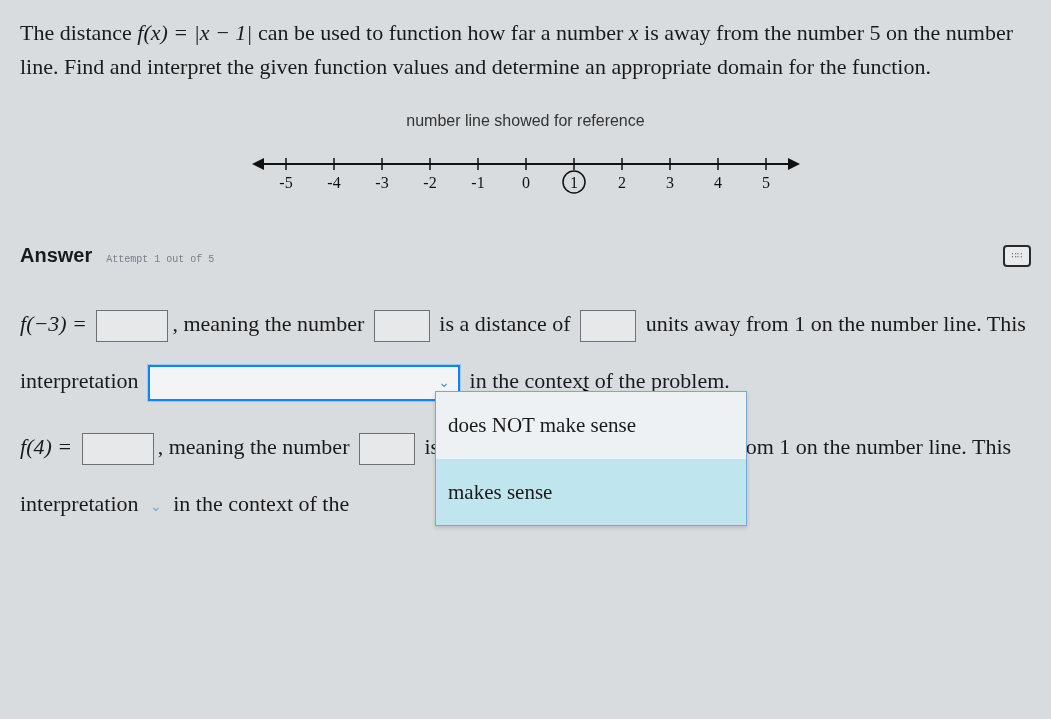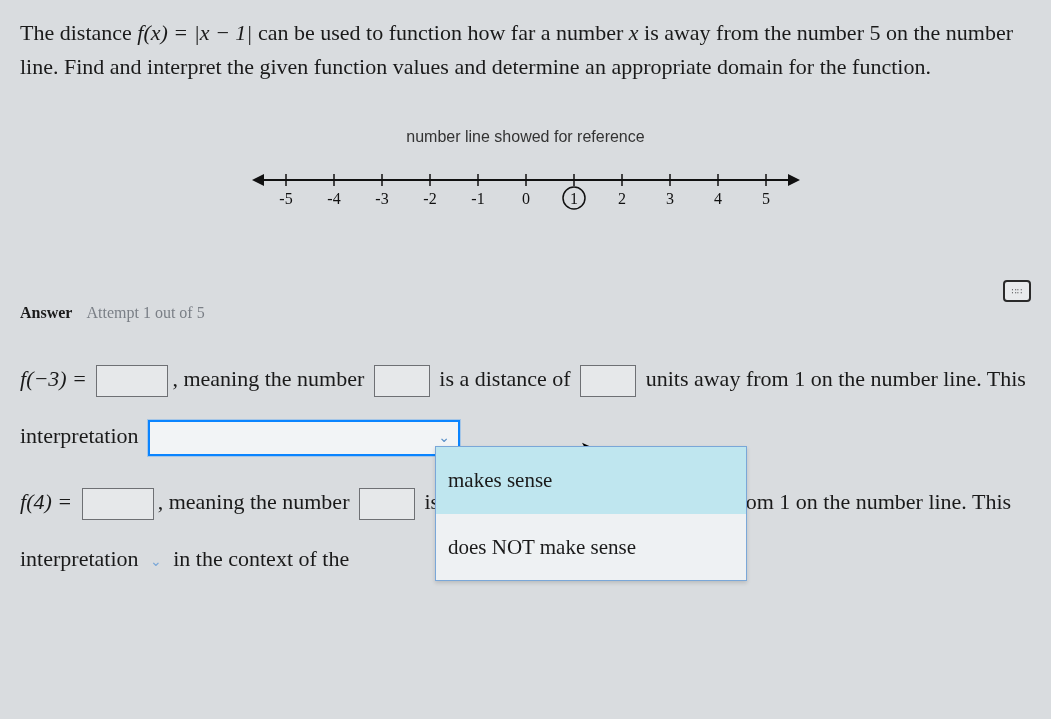--- a/index.html
+++ b/index.html
@@ -9,27 +9,27 @@
     font-family: 'Times New Roman', serif;
     font-size: 22px;
     color: #1a1a1a;
     background: #d9dcdf;
     width: 1051px;
     height: 719px;
     overflow: hidden;
   }
   .question-text { line-height: 1.55; }
   .math { font-style: italic; font-family: 'Times New Roman', serif; }
-  .number-line-caption { text-align: center; font-size: 16px; margin-top: 44px; margin-bottom: 14px; font-family: sans-serif; color: #333; }
+  .number-line-caption { text-align: center; font-size: 16px; margin-top: 28px; margin-bottom: 14px; font-family: sans-serif; color: #333; }
   .number-line-wrap { display:flex; justify-content:center; margin-bottom: 40px;}
   svg.nline { width: 560px; height: 60px; }
   .answer-header { margin-top: 30px; display:flex; align-items:center; justify-content:space-between; }
   .answer-header-left { display:flex; align-items:baseline; gap:14px; }
-  .answer-label { font-weight: bold; font-size: 16px; font-family: Liberation Serif, serif; margin-top: 44px; }
-  .attempt { color: #7a7f86; font-size: 16px; font-family: Liberation Serif, serif; }
+  .answer-label { font-weight: bold; font-size: 20px; font-family: Liberation Sans, sans-serif; }
+  .attempt { color: #7a7f86; font-size: 10px; font-family: Liberation Mono, monospace; }
   .kbd-icon { width:28px; height:22px; border:2px solid #2a2a2a; border-radius:4px; display:flex; align-items:center; justify-content:center; background:#e8eaec;}
   .kbd-icon span{font-size:8px; letter-spacing:0.5px;}
   .sentence { line-height: 2.6; margin-top: 28px; position: relative; }
   .input-box {
     display:inline-block; width: 72px; height: 32px; border:1px solid #6e7074;
     background:#e6e8ea; vertical-align: middle; margin: 0 4px;
   }
   .input-box.small { width: 56px; }
   .select-box {
     display:inline-block; width: 312px; height: 36px; border:2px solid #0a84ff;
@@ -128,24 +128,25 @@
 <div class="sentence">
   <span class="math"><span class="fn">f</span>(−3) = </span>
   <span class="input-box"></span><span>, meaning the number </span>
   <span class="input-box small"></span>
   <span> is a distance of </span>
   <span class="input-box small"></span>
   <span> units away from 1 on the number line. This interpretation </span>
   <span class="select-box">
     <span class="chev">⌄</span>
   </span>
+  <span> in the context of the problem.</span>
 
   <div class="dropdown" style="left:415px; top:96px;">
+    <div class="opt">does NOT make sense</div>
     <div class="opt hl">makes sense</div>
-    <div class="opt">does NOT make sense</div>
   </div>
   <span class="cursor-arrow" style="left:560px; top:75px;">➤</span>
 </div>
 
 <div class="row2">
   <span class="math"><span class="fn">f</span>(4) = </span>
   <span class="input-box"></span><span>, meaning the number </span>
   <span class="input-box small"></span>
   <span> is a distance of </span>
   <span class="input-box small"></span>

